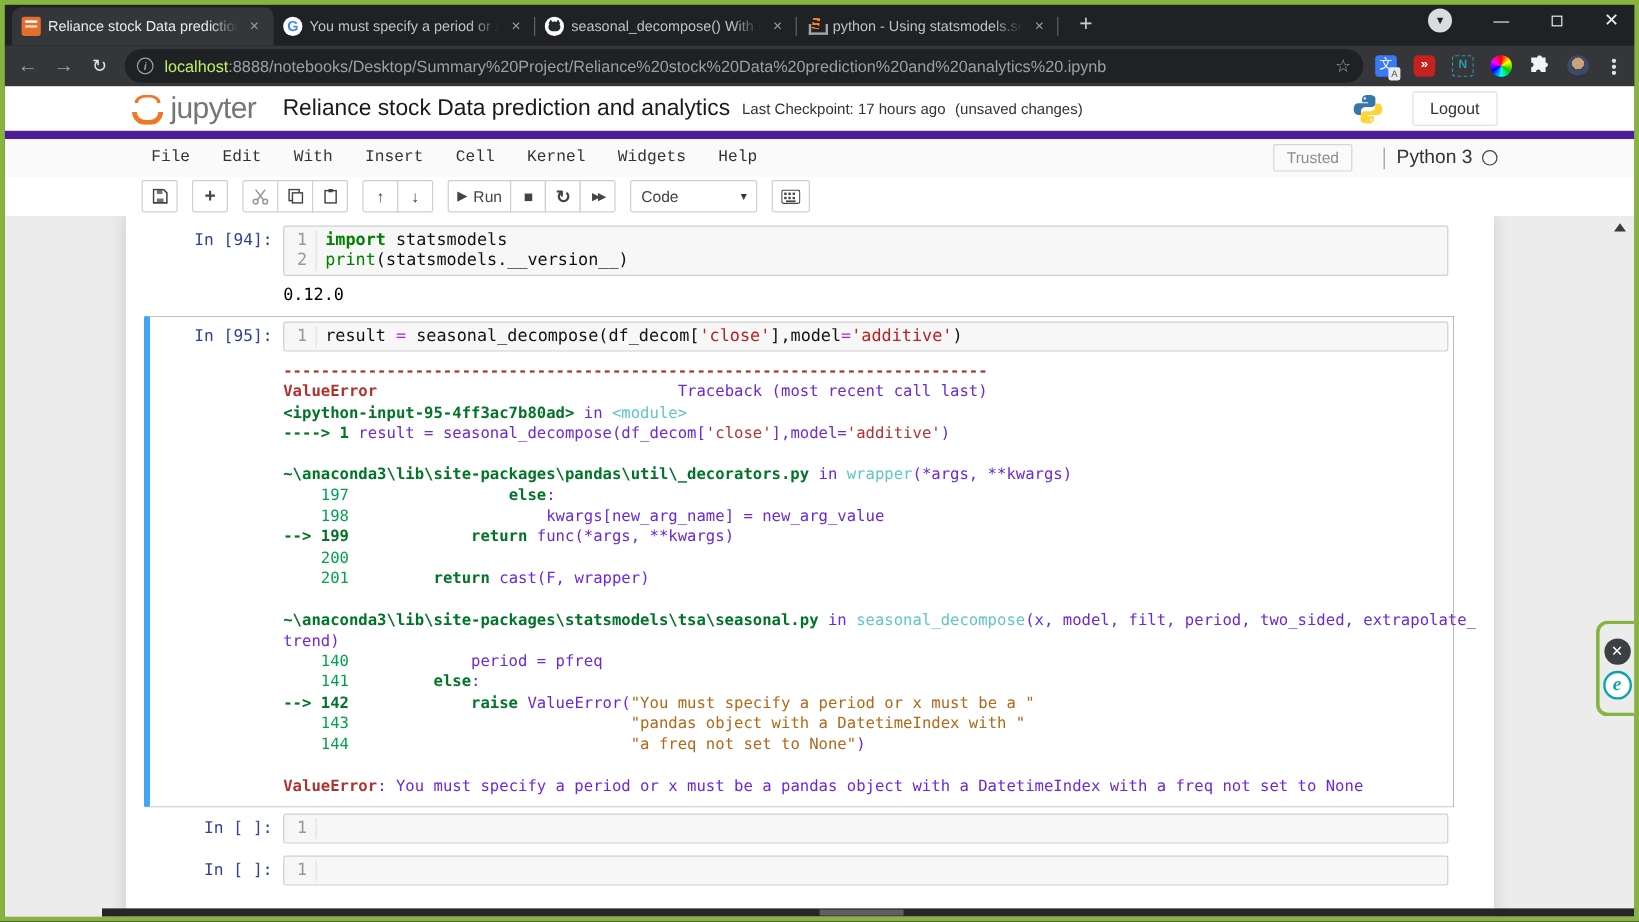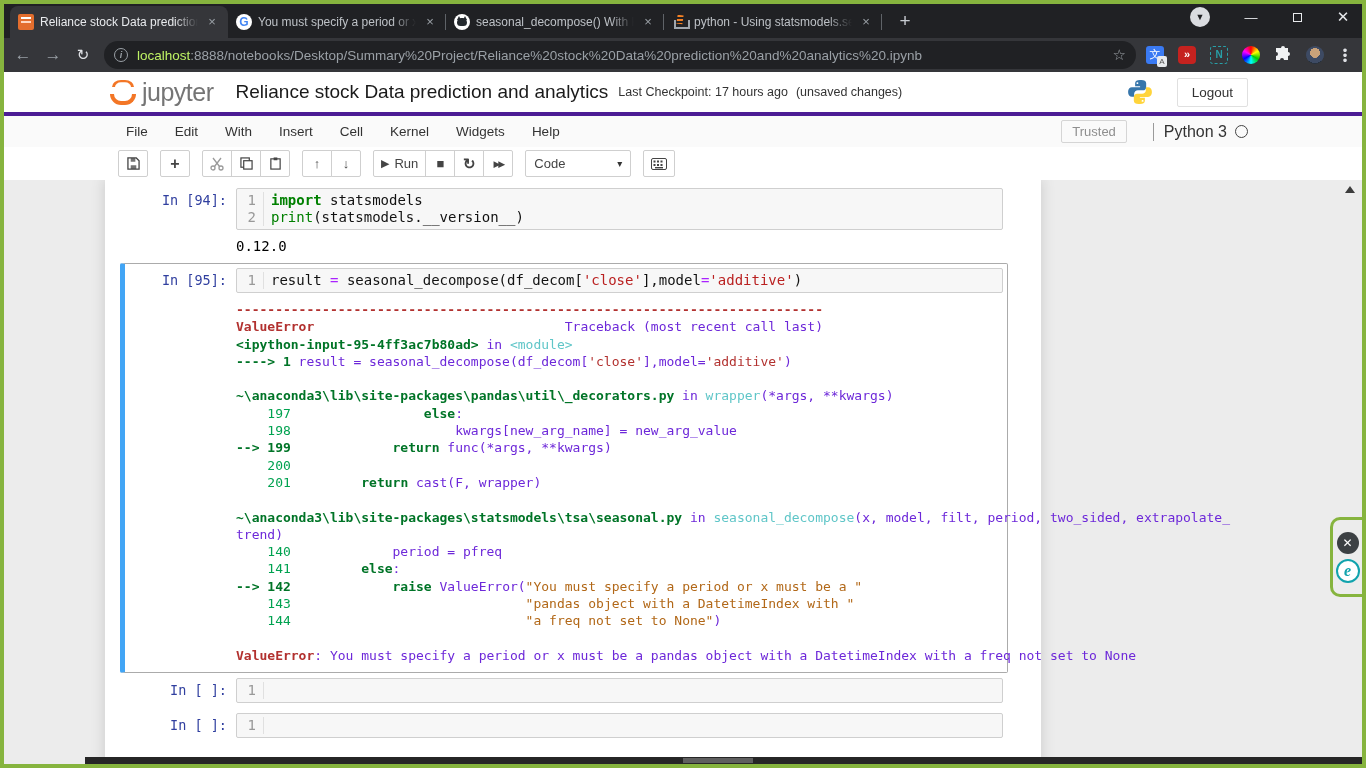--- a/index.html
+++ b/index.html
@@ -65,21 +65,21 @@
   .ext-n { border:1.5px dashed #28a0a8; border-radius:3px; color:#28a0a8; font-size:10px;
     font-weight:bold; line-height:15px; text-align:center; }
   .ext-wheel { border-radius:9px;
     background:conic-gradient(#f00,#ff0,#0c0,#0ff,#00f,#f0f,#f00); }
   .ext-avatar { border-radius:9px; background:radial-gradient(circle at 50% 38%, #c9a27a 0 34%, #3d4a63 35% 70%, #24303f 71%); }
   .menu-dots { color:#dfe1e5; font-size:13px; letter-spacing:0; line-height:5px; width:14px; text-align:center;}
 
   
   .jpage { position:absolute; top:72px; left:4px; right:4px; bottom:4px; background:#ececec; }
   .jheader { height:44px; background:#fff; display:flex; align-items:center;
-    padding:0 114px 0 104px; border-bottom:4px solid #4c1d95; }
+    padding:0 114px 0 104px; border-bottom:7px solid #4c1d95; }
   .jlogo { display:flex; align-items:center; margin-right:22px; }
   .jlogo-moons { position:relative; width:30px; height:30px; margin-right:4px; }
   .jlogo-moons .m1 { position:absolute; top:2px; left:4px; width:22px; height:9px;
     border:3.5px solid #f37626; border-bottom:none; border-radius:12px 12px 0 0;
     transform:scaleY(.8); }
   .jlogo-moons .m2 { position:absolute; bottom:2px; left:2px; width:26px; height:11px;
     border:4.5px solid #f37626; border-top:none; border-radius:0 0 14px 14px; }
   .jlogo-word { font-size:25px; color:#757575; letter-spacing:-.5px; }
   .jtitle { font-size:19px; color:#1a1a1a; margin-right:10px; }
   .jcheckpoint { font-size:12.5px; color:#333; margin-right:8px; }
@@ -104,21 +104,21 @@
   .btn-group .jbtn:first-child { border-radius:2px 0 0 2px; margin-left:0; }
   .btn-group .jbtn:last-child { border-radius:0 2px 2px 0; }
   .btn-group .jbtn:only-child { border-radius:2px; }
   .jbtn svg { display:block; }
   .run-label { margin-left:5px;text-align:center; }
   .cellsel { width:106px; height:27px; border:1px solid #cfcfcf; border-radius:2px;
     display:flex; align-items:center; padding:0 8px; font-size:13px; color:#444; }
   .cellsel .caret { margin-left:auto; font-size:10px; color:#333; }
 
   .jbody { position:relative; height:calc(100% - 108px); background:#ececec; overflow:hidden; }
-  .nb-container { margin-left:101px; width:936px; min-height:100%; background:#fff;
+  .nb-container { margin-left:101px; width:1140px; min-height:100%; background:#fff;
     box-shadow:0 0 12px 1px rgba(87,87,87,.2); padding:3px 33px 10px 15px; }
 
   .cell { border:1px solid transparent; border-left:5px solid transparent; padding:4px;
     border-radius:2px; }
   .cell.selected { border-color:#ababab; border-left:5px solid #42a5f5; }
   .irow, .orow { display:flex; }
   .prompt { flex:0 0 107px; text-align:right; padding:4px 9px 0 0; color:#303f9f;
     font-family:"DejaVu Sans Mono", monospace; font-size:13.5px; }
   .inbox { flex:1; border:1px solid #cfcfcf; background:#f7f7f7; border-radius:2px;
     padding:3px 0; }
@@ -239,21 +239,21 @@
       <div class="jheader-right">
         <svg width="26" height="26" viewBox="0 0 24 24">
           <path fill="#3776ab" d="M11.9 1c-2.6 0-4.4.8-4.4 3v2.6h4.6v.9H4.6C2.4 7.5 1 9 1 11.9s1.4 4.5 3.6 4.5h2V13.7c0-1.9 1.6-3.3 3.5-3.3h4.7c1.6 0 2.9-1.3 2.9-2.9V4c0-2.2-1.9-3-4.4-3h-1.4zM9.6 2.9c.5 0 .9.4.9.9s-.4.9-.9.9-.9-.4-.9-.9.4-.9.9-.9z"></path>
           <path fill="#ffd43b" d="M12.1 23c2.6 0 4.4-.8 4.4-3v-2.6h-4.6v-.9h7.5c2.2 0 3.6-1.5 3.6-4.4s-1.4-4.5-3.6-4.5h-2v2.7c0 1.9-1.6 3.3-3.5 3.3h-4.7c-1.6 0-2.9 1.3-2.9 2.9V20c0 2.2 1.9 3 4.4 3h1.4zm2.3-1.9c-.5 0-.9-.4-.9-.9s.4-.9.9-.9.9.4.9.9-.4.9-.9.9z"></path>
         </svg>
         <button class="logout">Logout</button>
       </div>
     </div>
 
     <div class="jmenu">
-      <span id="menu-items" style="display:flex;">
+      <span id="menu-items" style="display:flex;font-family:Liberation Mono, monospace;">
           <span class="jmenu-item">File</span>
           <span class="jmenu-item">Edit</span>
           <span class="jmenu-item">With</span>
           <span class="jmenu-item">Insert</span>
           <span class="jmenu-item">Cell</span>
           <span class="jmenu-item">Kernel</span>
           <span class="jmenu-item">Widgets</span>
           <span class="jmenu-item">Help</span>
         </span>
       <div class="jmenu-right">

